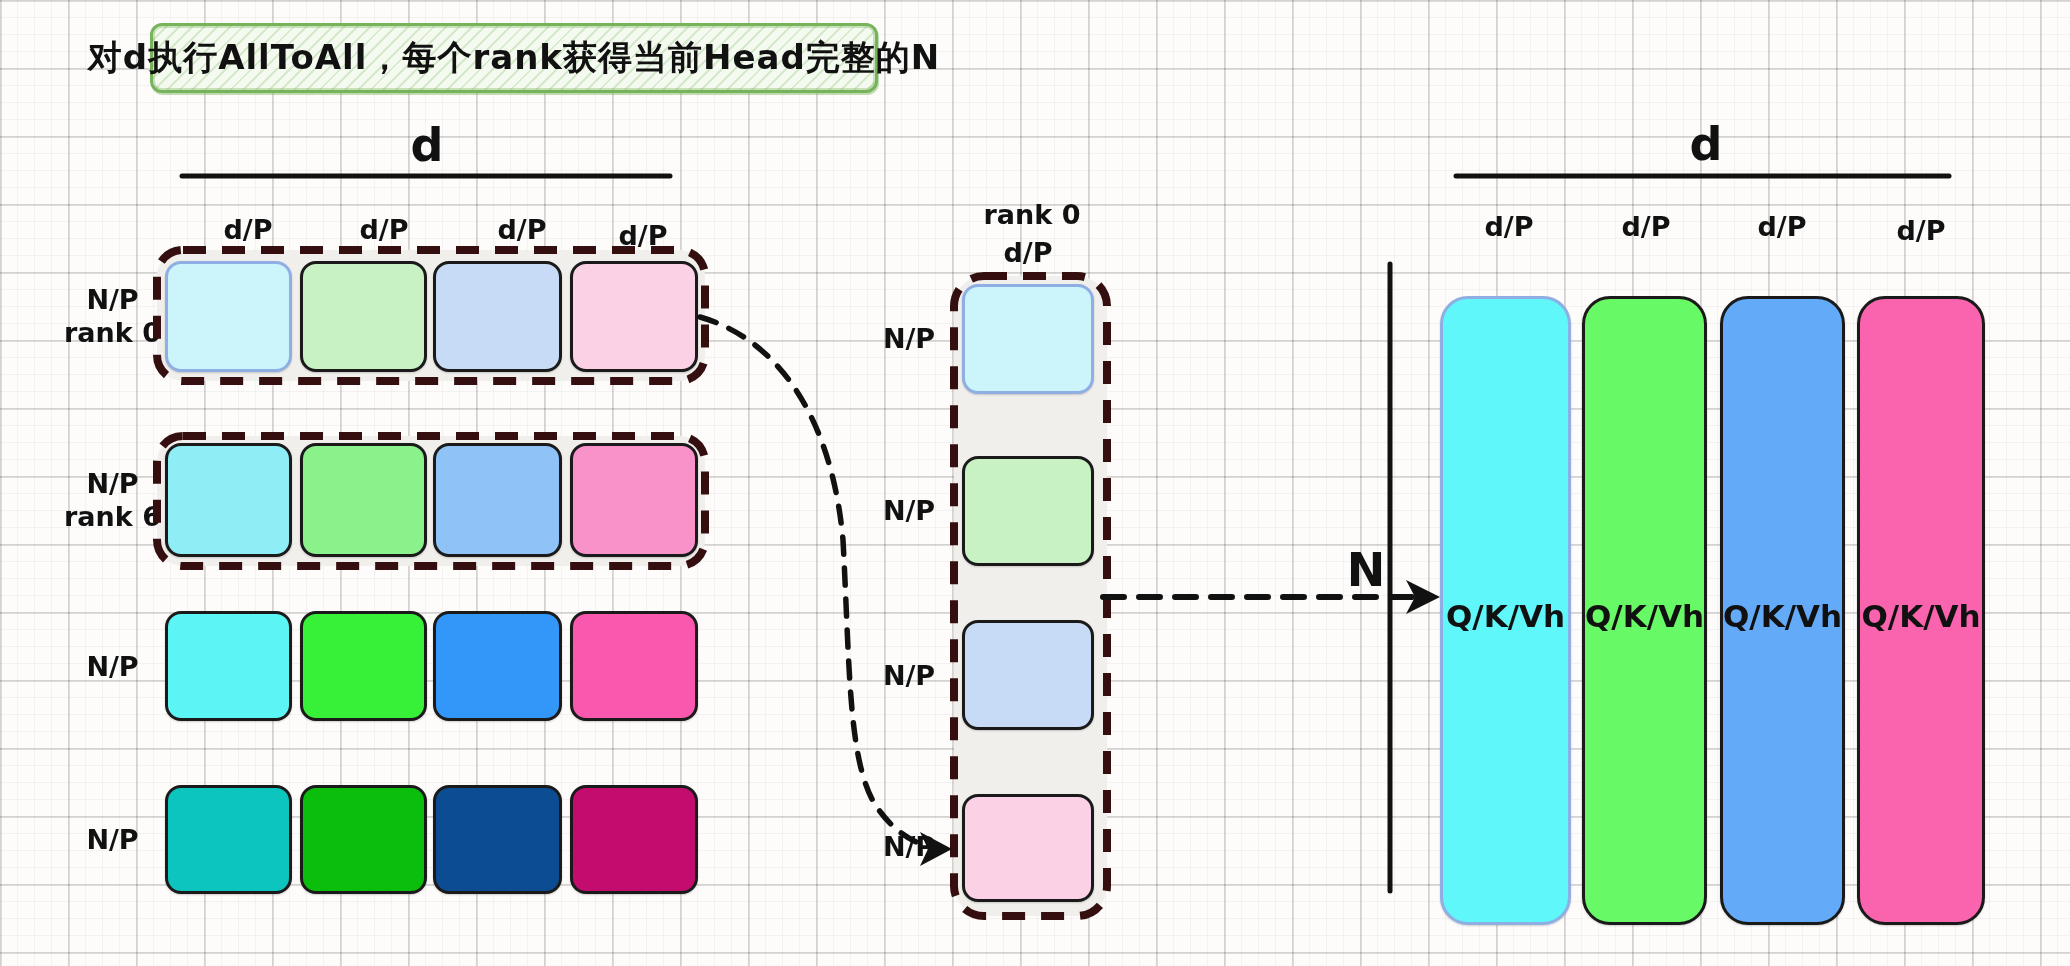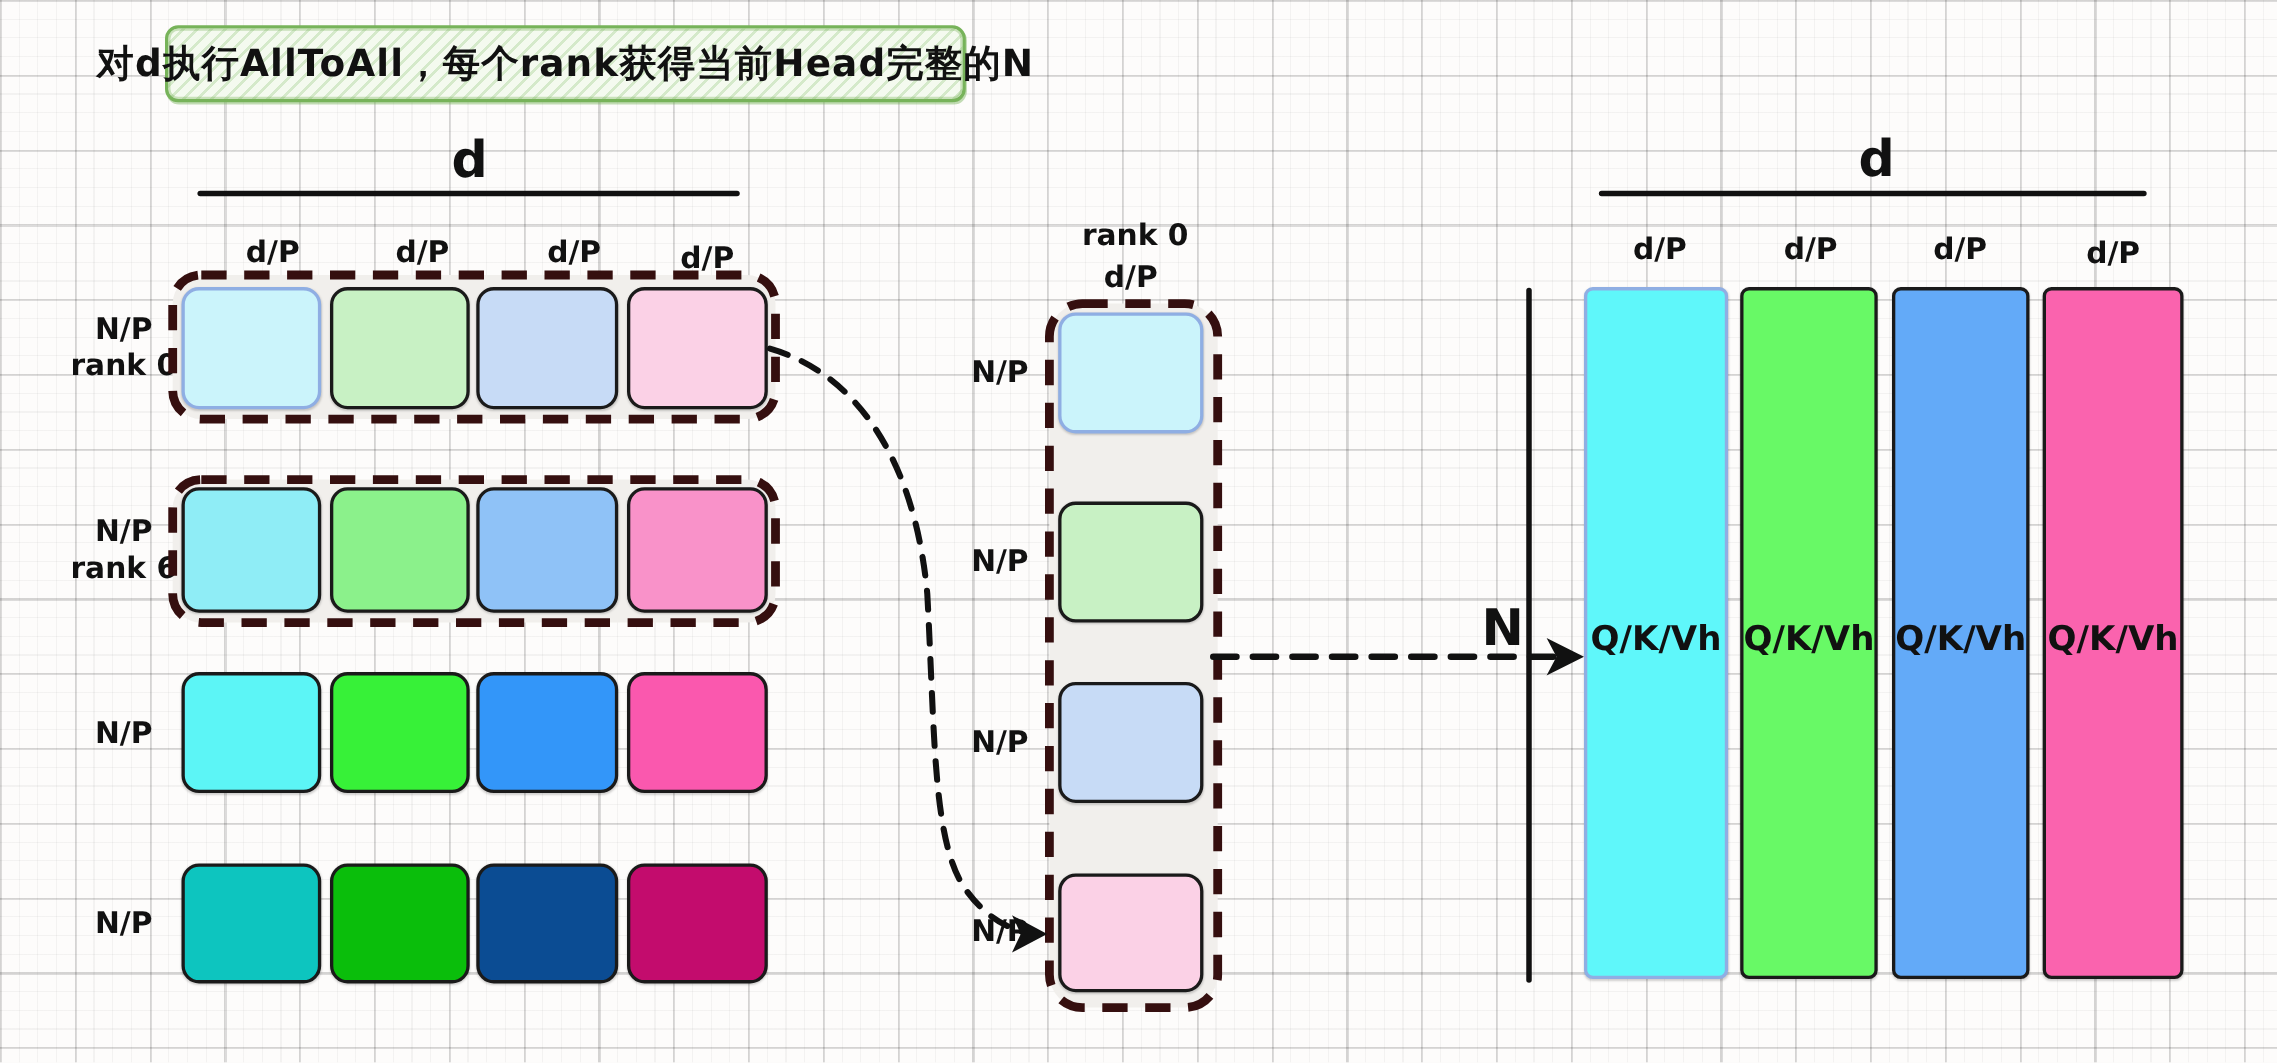--- a/index.html
+++ b/index.html
@@ -25,22 +25,23 @@
   .banner-text{font-size:34px;font-weight:bold;letter-spacing:1px;white-space:nowrap;}
   .dimlabel{font-size:46px;font-weight:bold;text-align:center;width:200px;}
   .colhead{font-size:27px;font-weight:bold;text-align:center;width:120px;white-space:nowrap;}
   .rowlabel{font-size:27px;font-weight:bold;text-align:center;width:165px;line-height:33px;white-space:nowrap;}
   .cell{
     border:3px solid #1a1a1a;border-radius:16px;
     box-shadow:0 1px 2px rgba(0,0,0,0.18);
   }
   .gray-box{background:#f1efec;border-radius:26px;}
   .bar{
-    border:3px solid #1a1a1a;border-radius:8px;
+    border:3px solid #1a1a1a;border-radius:28px;
     box-shadow:0 1px 2px rgba(0,0,0,0.18);
+    margin-top:35px;
   }
   .bar-label{
     position:absolute;left:0;top:299px;width:100%;
     text-align:center;font-size:31px;font-weight:bold;white-space:nowrap;
   }
   .n-axis-label{font-size:46px;font-weight:bold;width:100px;text-align:center;}
   svg.overlay{position:absolute;left:0;top:0;pointer-events:none;}
 </style>
 </head>
 <body>

